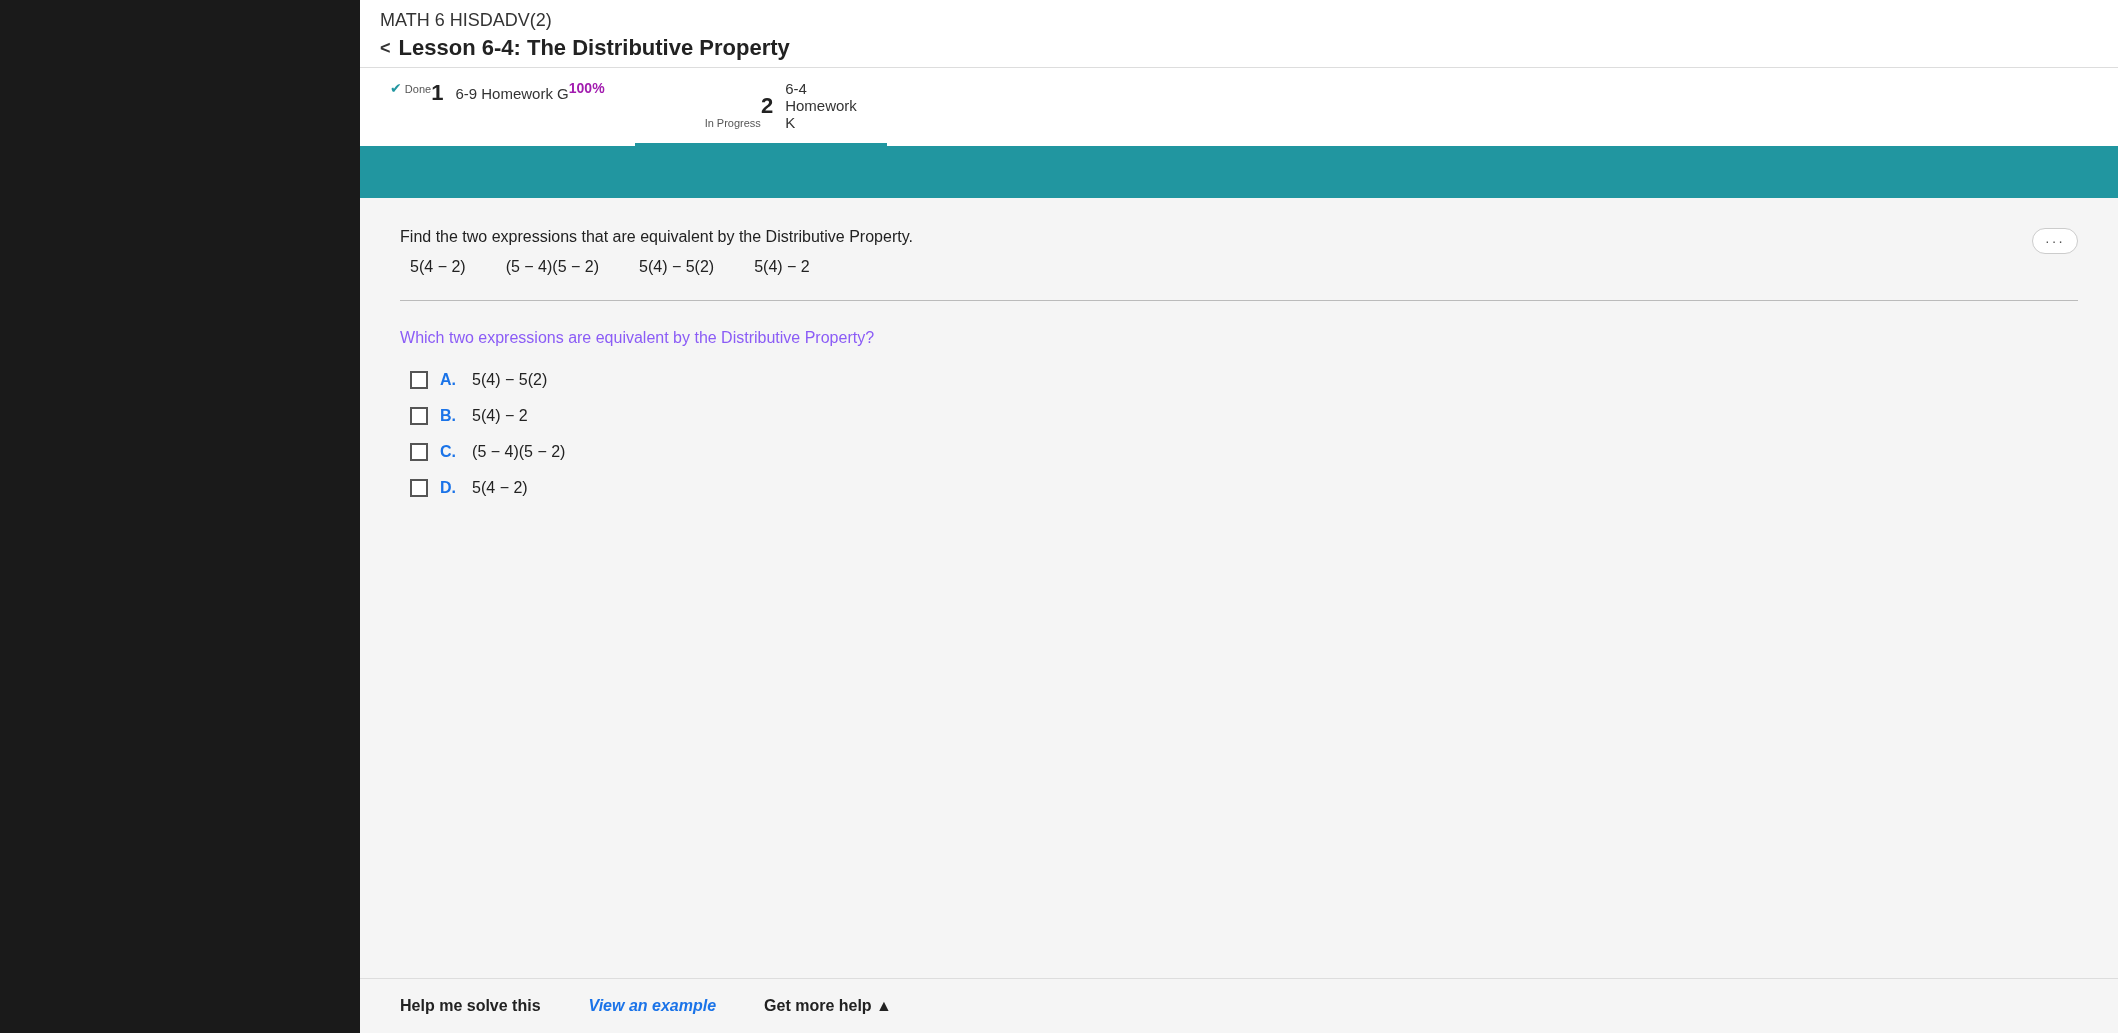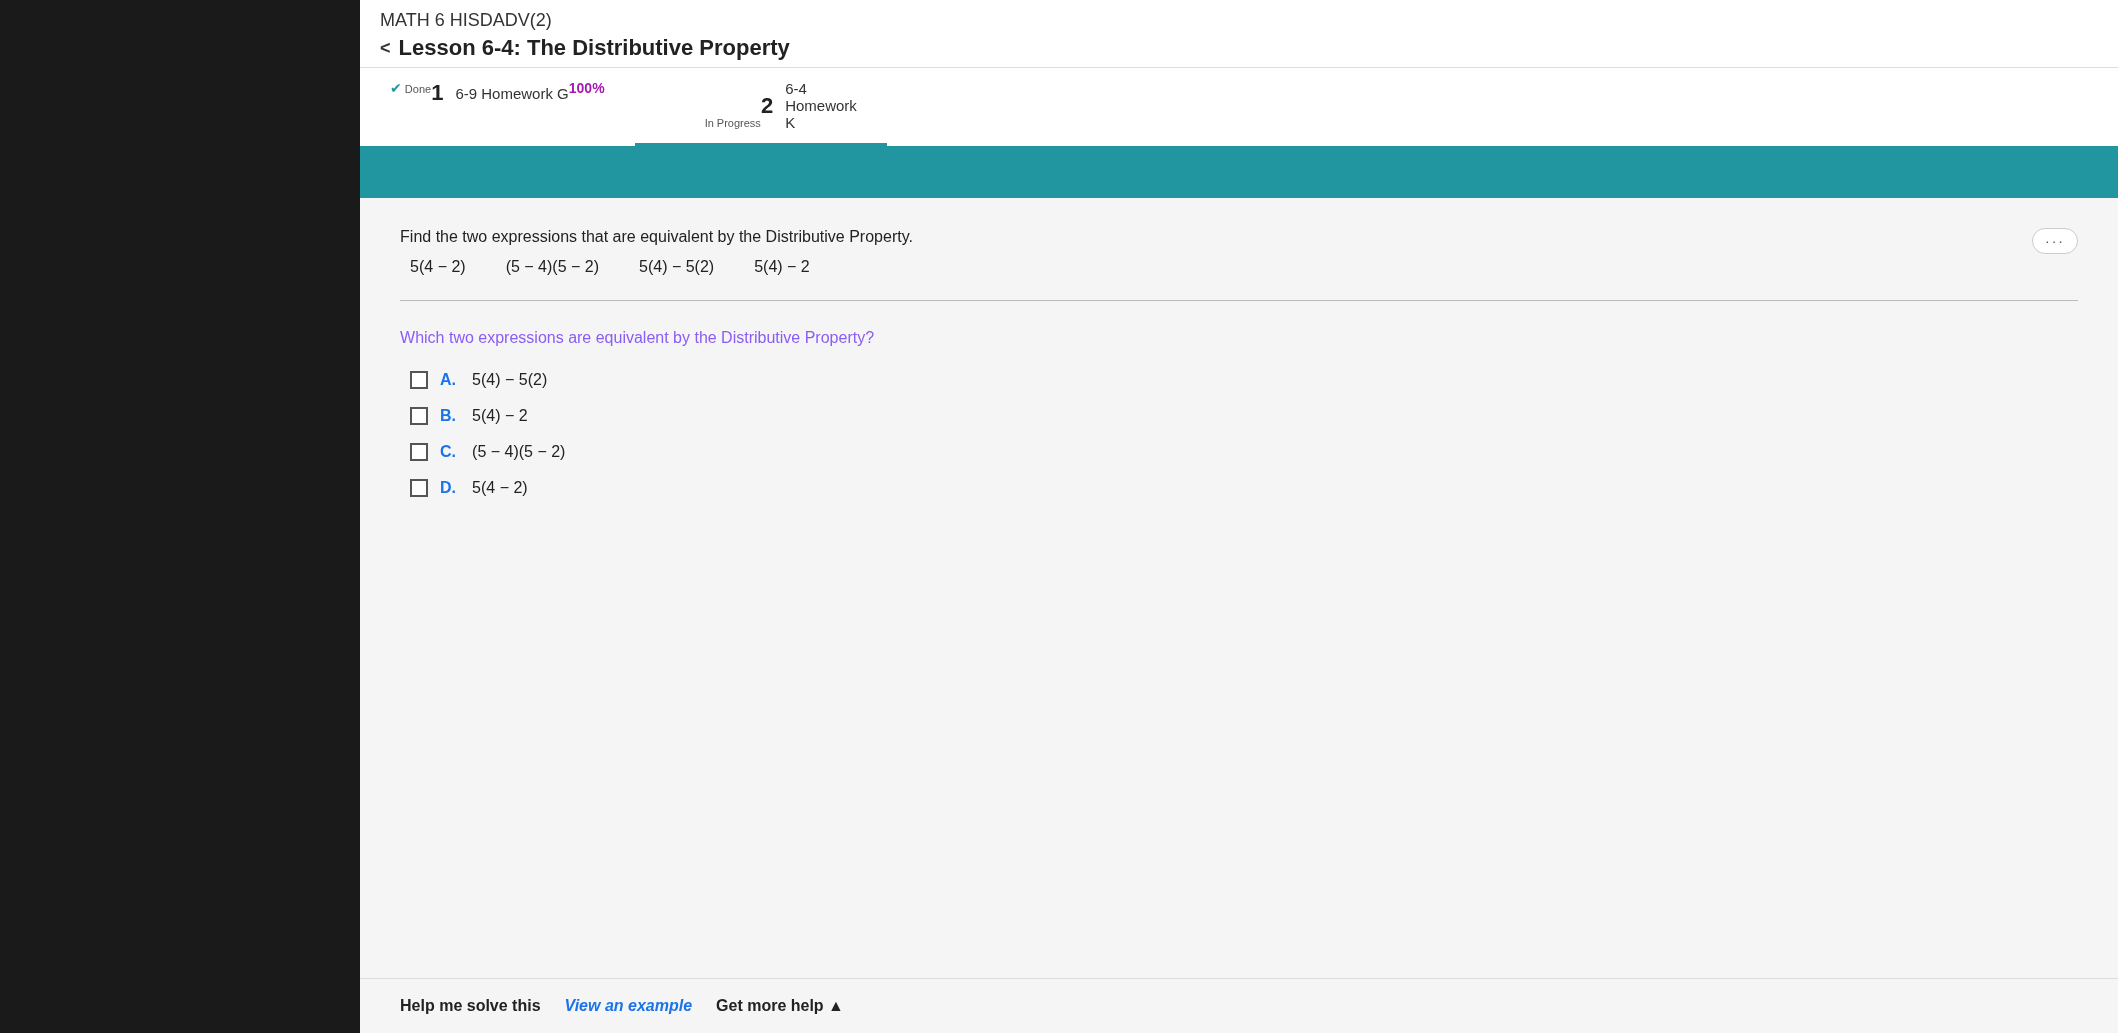--- a/index.html
+++ b/index.html
@@ -153,21 +153,21 @@
       min-width: 20px;
     }
     .option-text {
       color: #222;
     }
     .bottom-bar {
       background: #f5f5f5;
       border-top: 1px solid #ddd;
       padding: 18px 40px;
       display: flex;
-      gap: 24px;
+      gap: 48px;
       align-items: center;
     }
     .bottom-link {
       font-size: 16px;
       font-weight: bold;
       color: #222;
       cursor: pointer;
       text-decoration: none;
     }
     .bottom-link.blue {

